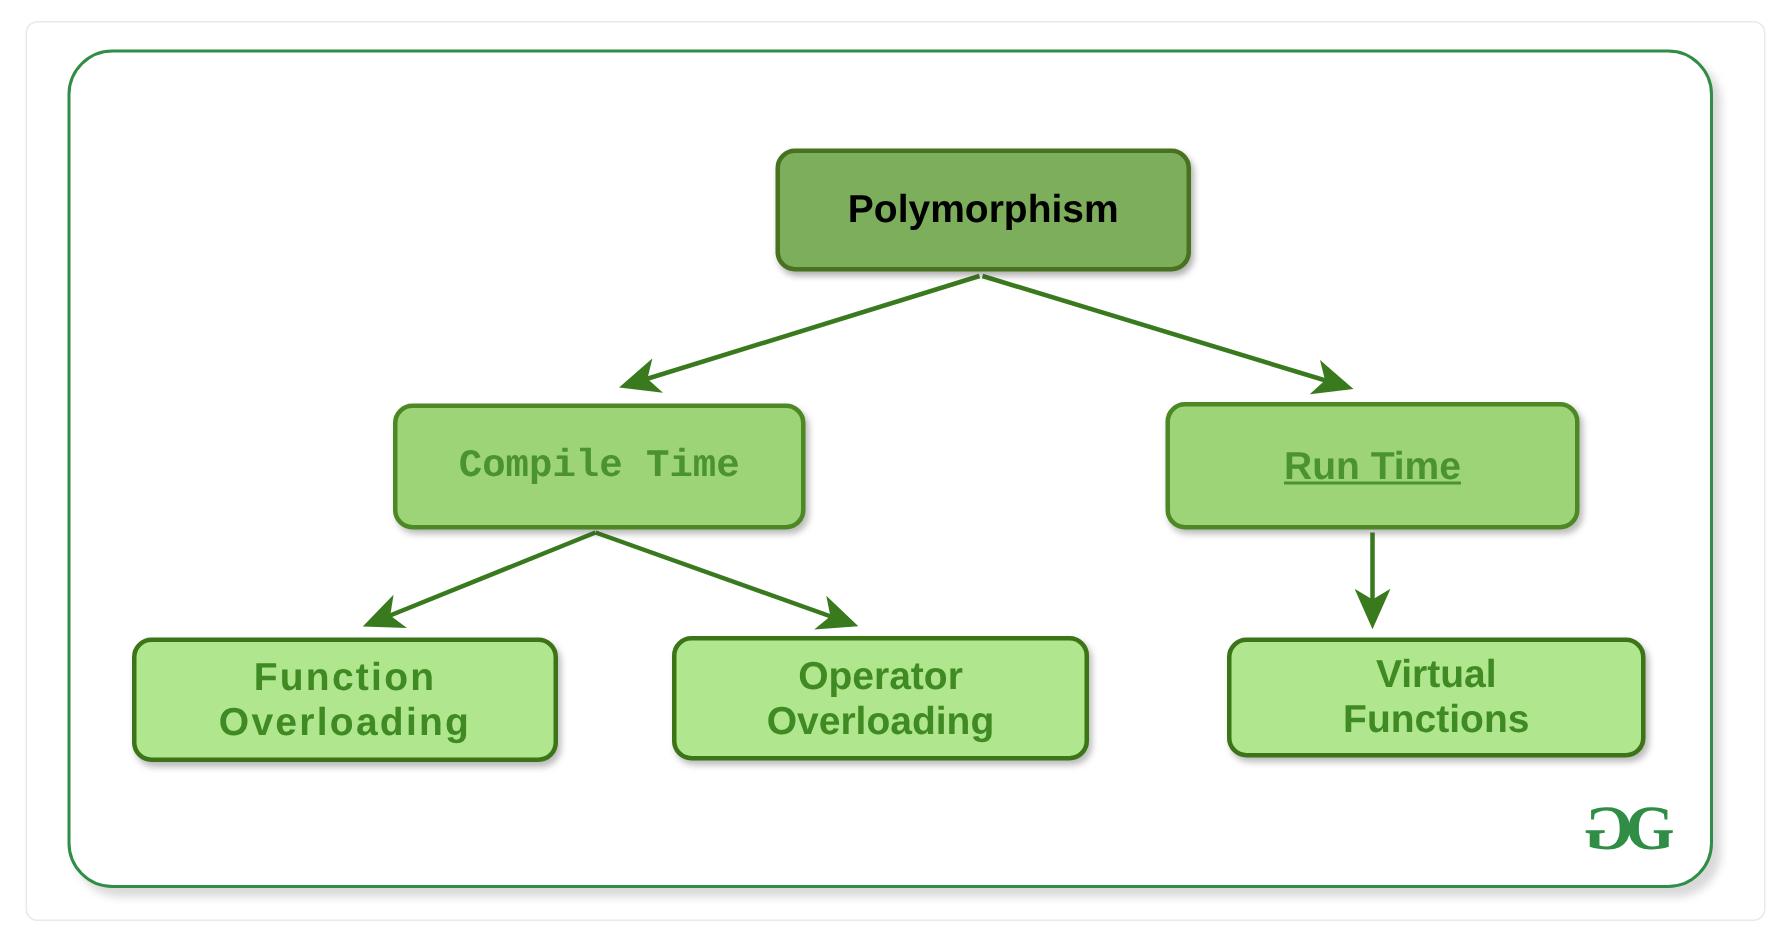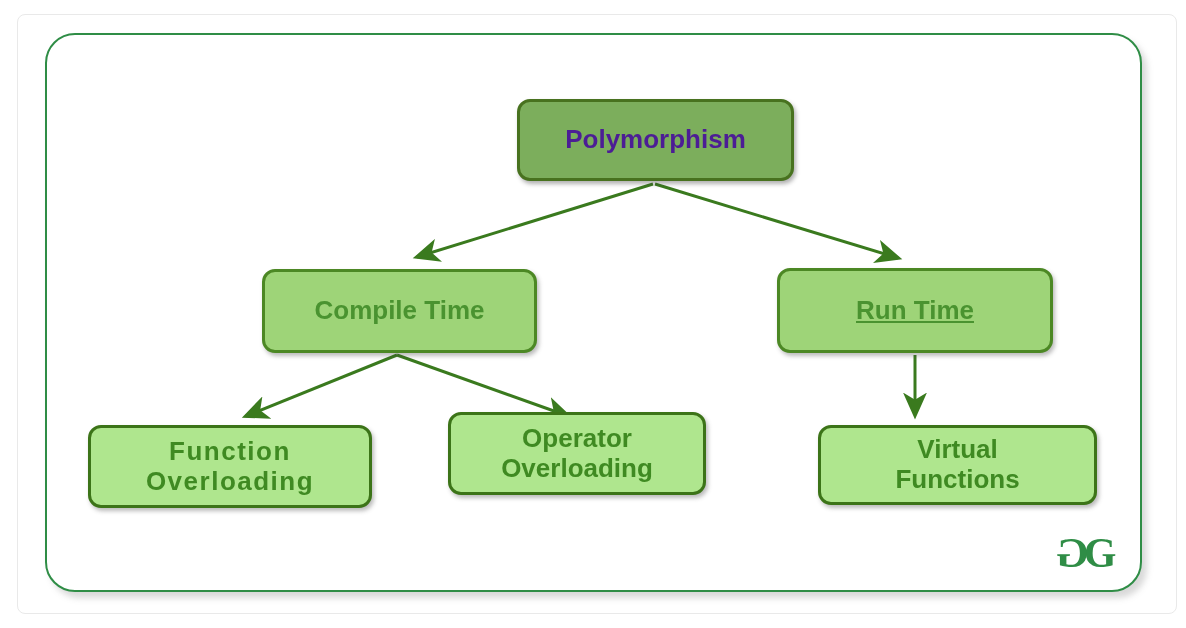--- a/index.html
+++ b/index.html
@@ -37,43 +37,43 @@
     text-align: center;
     font-weight: bold;
     border-radius: 13px;
     box-sizing: border-box;
     line-height: 1.15;
   }
   .node-root {
     left: 517px; top: 99px; width: 277px; height: 82px;
     background: #7cae5c;
     border: 3px solid #48721f;
-    color: #4c1d95;
+    color: #000000;
     font-size: 26px;
     box-shadow: 2px 3px 4px rgba(60,60,60,0.40);
   }
   .node-mid {
     background: #9ed478;
     border: 3px solid #4c8824;
     color: #4a9330;
     font-size: 26px;
     box-shadow: 2px 3px 4px rgba(60,60,60,0.35);
   }
-  .node-compile { left: 262px; top: 269px; width: 275px; height: 84px; }
+  .node-compile { left: 262px; top: 269px; width: 275px; height: 84px; font-family: Liberation Mono, monospace; }
   .node-run     { left: 777px; top: 268px; width: 276px; height: 85px; text-decoration: underline; }
   .node-leaf {
     background: #afe68e;
     border: 3px solid #3c7418;
     color: #3f8a22;
     font-size: 26px;
     padding: 0 44px;
     box-shadow: 2px 3px 4px rgba(60,60,60,0.35);
   }
   .node-func { left: 88px;  top: 425px; width: 284px; height: 83px; letter-spacing: 1.5px; }
-  .node-oper { left: 448px; top: 412px; width: 258px; height: 83px; }
+  .node-oper { left: 448px; top: 424px; width: 278px; height: 83px; }
   .node-virt { left: 776px; top: 425px; width: 279px; height: 80px; margin-left: 42px; }
   .logo {
     position: absolute;
     left: 1056px; top: 532px;
     font-family: "Liberation Serif", serif;
     font-weight: bold;
     font-size: 42px;
     color: #2f8d46;
     line-height: 1;
     white-space: nowrap;

